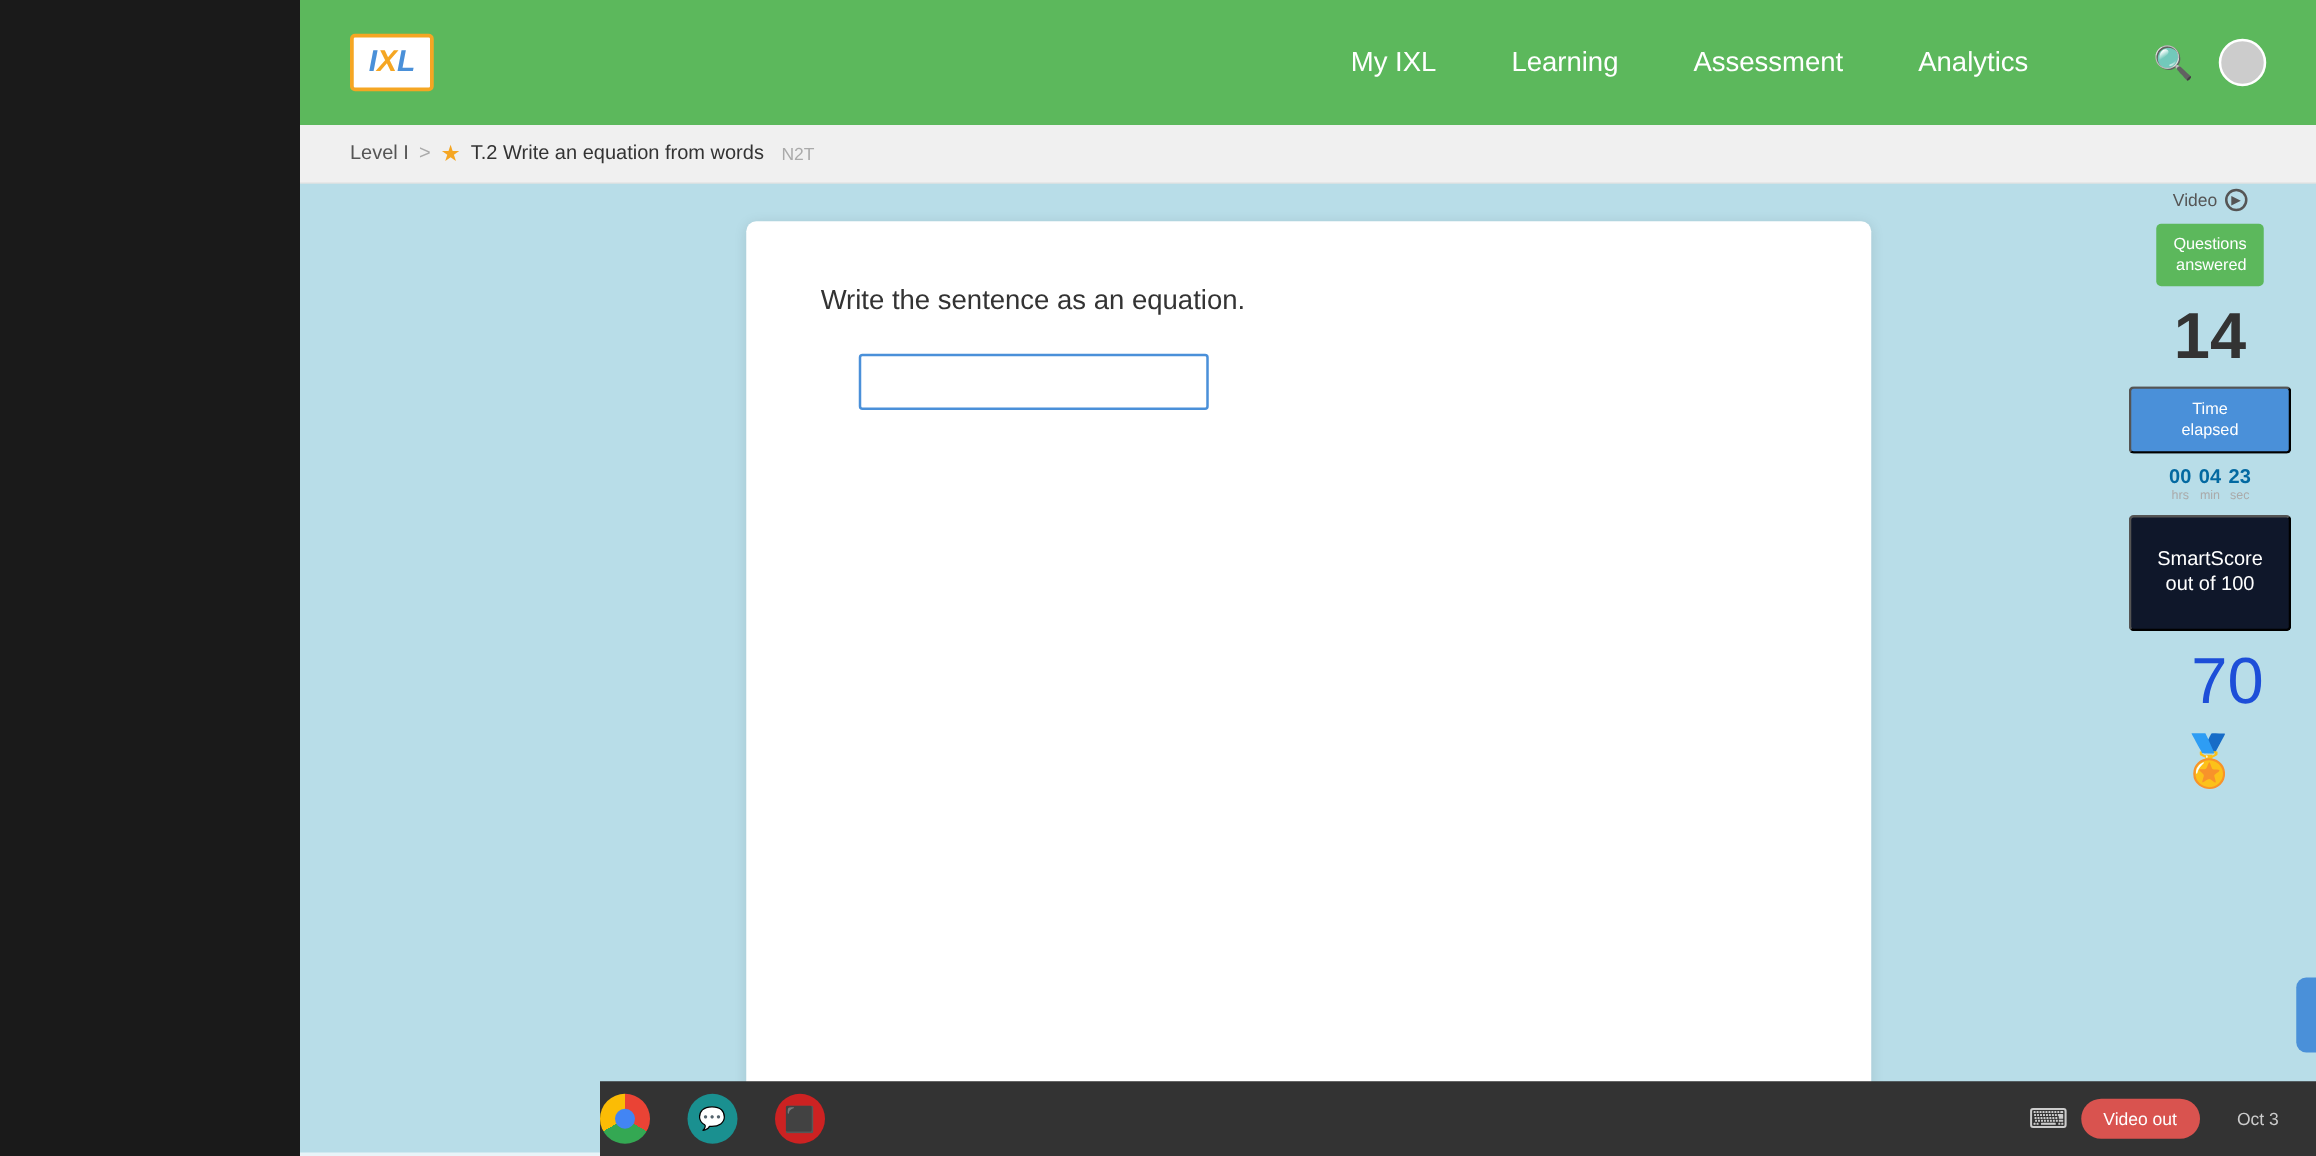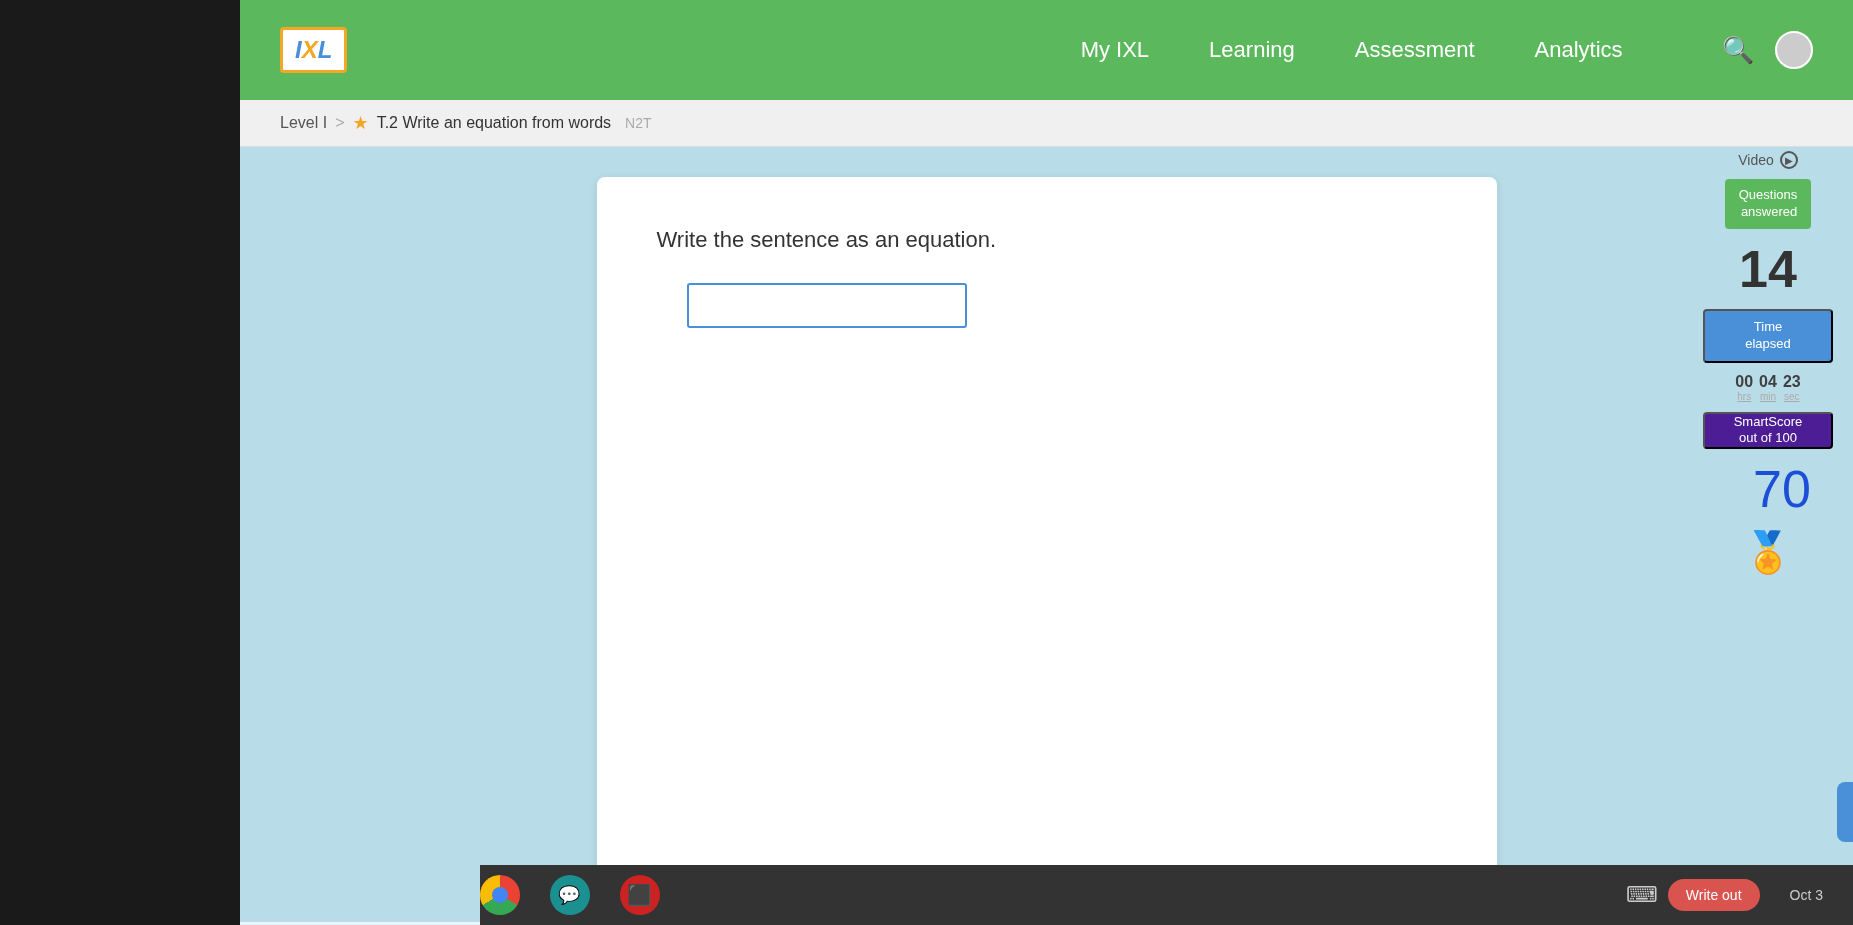--- a/index.html
+++ b/index.html
@@ -219,29 +219,29 @@
     }
 
     .timer-display {
       display: flex;
       gap: 6px;
       font-size: 13px;
       color: #888;
       align-items: center;
     }
     .timer-unit { text-align: center; }
-    .timer-val { font-size: 16px; color: #404040; font-weight: bold; }
-    .timer-label { font-size: 10px; color: #aaa; text-decoration: underline; }
+    .timer-val { font-size: 16px; color: #0369a1; font-weight: bold; }
+    .timer-label { font-size: 10px; color: #aaa; }
 
     .smart-score-btn {
-      background: #4c1d95;
-      color: #fff;
-      padding: 0 14px;
+      background: #0f172a;
+      color: #fff;
+      padding: 24px 14px;
       border-radius: 4px;
-      font-size: 13px;
+      font-size: 16px;
       cursor: pointer;
       text-align: center;
       line-height: 1.3;
       width: 100%;
     }
 
     .smart-score-number {
       font-size: 52px;
       font-weight: normal;
       color: #1d4ed8;
@@ -413,18 +413,18 @@
     <div class="taskbar-icon" style="background: conic-gradient(#ea4335 0deg 120deg, #34a853 120deg 240deg, #fbbc05 240deg 360deg); border-radius: 50%; position: relative; overflow: hidden;">
       <div style="position:absolute; width:16px; height:16px; border-radius:50%; background:#4285f4;"></div>
     </div>
 
     <div class="taskbar-icon taskbar-icon-teal">💬</div>
 
     <div class="taskbar-icon taskbar-icon-red">⬛</div>
 
     <div class="taskbar-right">
       <span class="keyboard-icon">⌨</span>
-      <button class="sign-out-btn">Write out</button>
+      <button class="sign-out-btn">Video out</button>
       <span class="taskbar-date">Oct 3</span>
     </div>
   </div>
 
 </div>
 
 </body></html>

